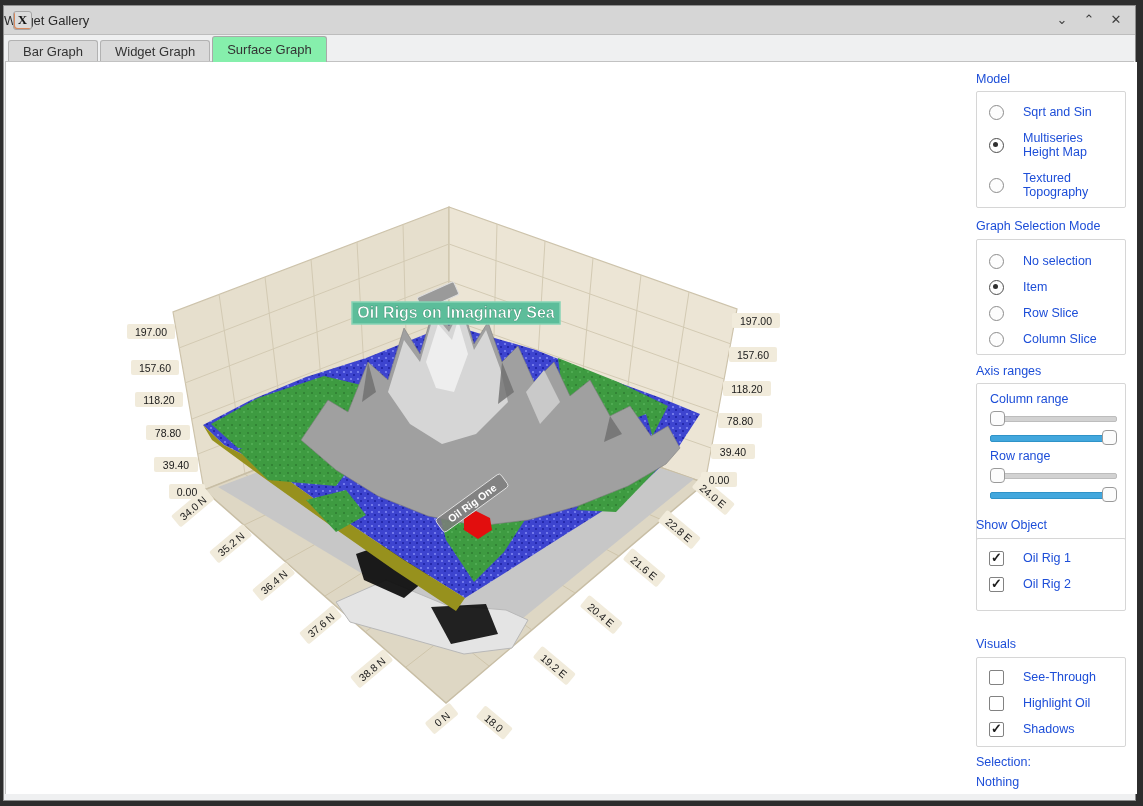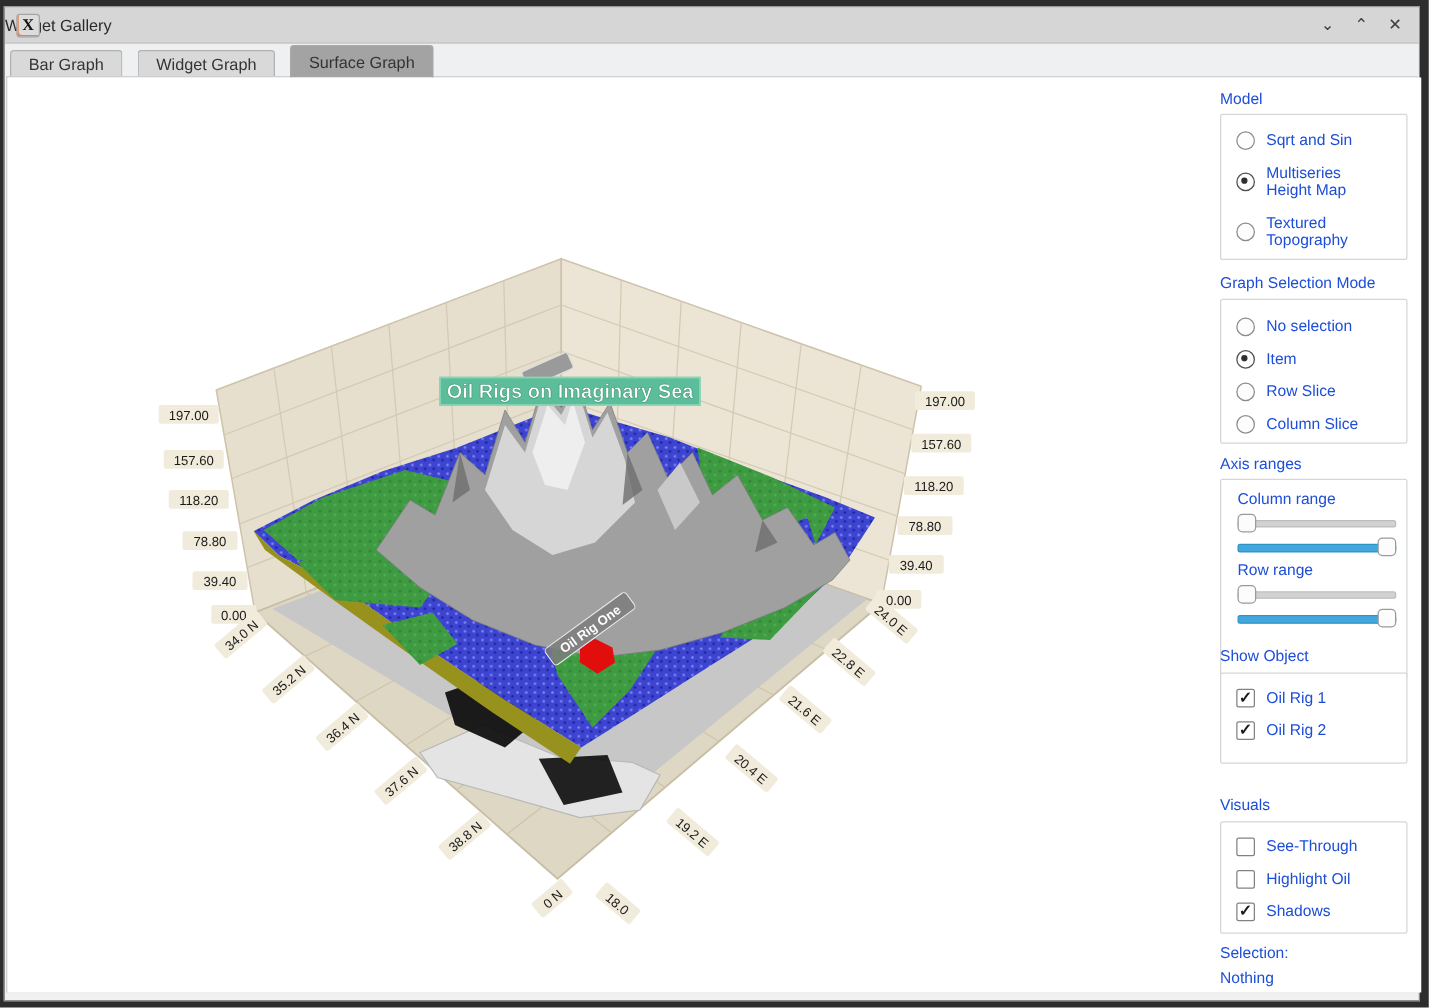--- a/index.html
+++ b/index.html
@@ -6,31 +6,31 @@
   body{width:1143px;height:806px;background:#2d2d2d;font-family:"Liberation Sans",sans-serif;position:relative;overflow:hidden}
   .window{position:absolute;left:3px;top:5px;width:1133px;height:796px;background:#eff0f1;border:1px solid #8f8f8f;box-sizing:border-box}
   
   .titlebar{height:28px;background:#d6d6d6;border-bottom:1px solid #bdbdbd;display:flex;align-items:center;position:relative}
   .app-icon{margin-left:9px;width:17px;height:17px;background:#dcdcdc;border:1px solid #a5a5a5;border-radius:3px;font:bold 13px "Liberation Serif",serif;color:#141414;text-align:center;line-height:16px;box-shadow:inset 2px -2px 0 -1px rgba(214,92,24,.65);z-index:2}
   .win-title{position:absolute;left:0;right:0;font-size:13px;color:#2a2a2a}
   .win-btns{margin-left:auto;margin-right:12px;display:flex;gap:13px;z-index:2}
   .win-btn{font-size:13px;color:#3f3f3f;width:14px;text-align:center;line-height:18px;cursor:default}
   
   .tabbar{height:27px;background:#eff0f1;display:flex;align-items:flex-end;padding-left:4px;position:relative}
-  .tab{height:21px;line-height:21px;padding:0 14px;font-size:13px;color:#333;background:#d9d9d9;border:1px solid #b2b2b2;border-bottom:none;border-radius:3px 3px 0 0;margin-right:12px;position:relative}
-  .tab.on{background:#a3a3a3;height:25px;line-height:25px;z-index:3;border-color:#a9a9a9}
+  .tab{height:21px;line-height:21px;padding:0 14px;font-size:13px;color:#333;background:#d9d9d9;border:1px solid #b2b2b2;border-bottom:none;border-radius:3px 3px 0 0;margin-right:2px;position:relative}
+  .tab.on{background:#86efac;height:25px;line-height:25px;z-index:3;border-color:#a9a9a9}
   .content{position:absolute;top:55px;left:1px;right:1px;bottom:6px;background:#fff;border:1px solid #c2c2c2;box-sizing:border-box}
   .tab.on::after{content:"";position:absolute;left:0;right:0;bottom:-2px;height:2px;background:#fff}
   
   .graph-area{position:absolute;left:0;top:0;width:958px;height:732px;background:#fff}
   
   .sidebar{position:absolute;left:958px;top:0;width:173px;height:732px;background:#fff;color:#1d4ed8;font-size:12.5px}
   .sec-label{position:absolute;left:12px;width:150px;line-height:15px}
   .gbox{position:absolute;left:12px;width:150px;border:1px solid #d6d6d6;border-radius:2px;background:#fff;box-sizing:border-box}
-  .opt{display:flex;align-items:center;min-height:26px;padding-left:12px;gap:9px;box-sizing:border-box}
+  .opt{display:flex;align-items:center;min-height:26px;padding-left:12px;gap:19px;box-sizing:border-box}
   .opt.two{min-height:40px;align-items:center}
   .opt .lbl{line-height:14px}
   .radio{width:13px;height:13px;border:1px solid #8c8c8c;border-radius:50%;background:#fdfdfd;flex:none;position:relative}
   .radio.on{border-color:#4e4e4e}
   .radio.on::after{content:"";position:absolute;left:3px;top:3px;width:5px;height:5px;border-radius:50%;background:#2e2e2e}
   .check{width:13px;height:13px;border:1px solid #828282;border-radius:2px;background:#fff;flex:none;position:relative}
   .check::after{content:"✓";position:absolute;left:1px;top:-2px;font-size:13px;font-weight:bold;color:transparent}
   .check.on::after{color:#1c1c1c}
   .ax-lbl{position:absolute;left:13px;line-height:14px}
   .track{position:absolute;left:13px;width:125px;border-radius:2px}

